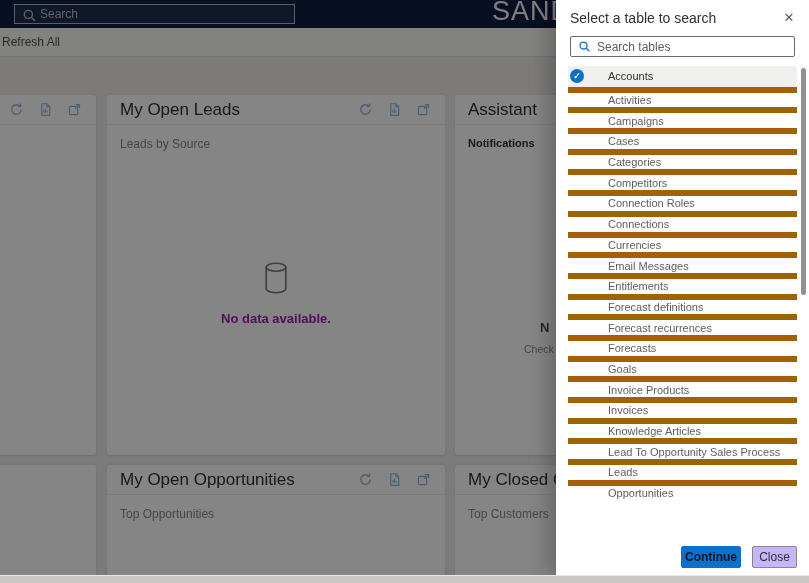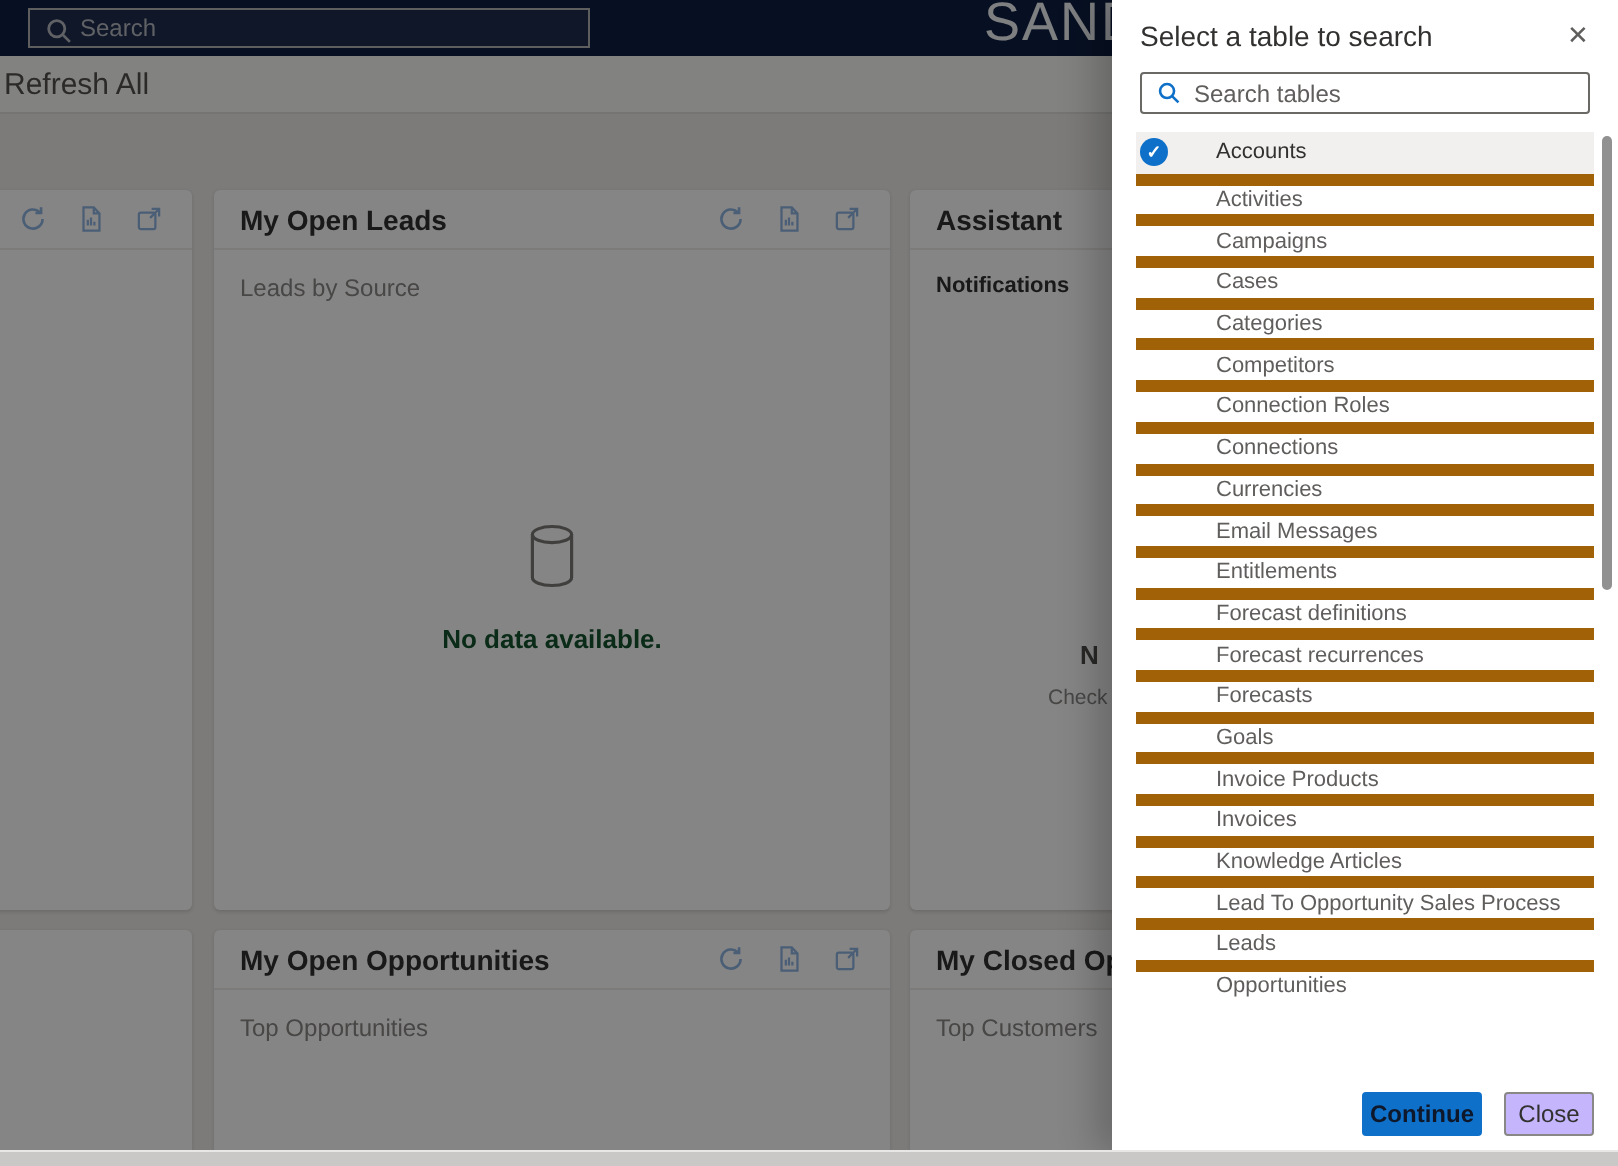--- a/index.html
+++ b/index.html
@@ -31,41 +31,41 @@
     position: absolute; left: 492px; top: -4px;
     font-size: 27px; font-weight: 400; letter-spacing: 1px; color: #f2f3f5;
     white-space: nowrap;
   }
   
   .toolbar {
     position: absolute; left: 0; top: 28px; width: 809px; height: 29px;
     background: #faf9f8; border-bottom: 1px solid #e1dfdd;
     display: flex; align-items: center;
   }
-  .toolbar-item { font-size: 15px; color: #55524f; padding-left: 2px; cursor: pointer; }
+  .toolbar-item { font-size: 12px; color: #55524f; padding-left: 2px; cursor: pointer; }
   
   .card {
     position: absolute; background: #ffffff; border-radius: 3px;
     box-shadow: 0 0.6px 1.8px rgba(0,0,0,0.12);
   }
   .card-header {
     height: 30px; display: flex; align-items: center;
     padding: 0 14px 0 13px; border-bottom: 1px solid #edebe9;
   }
   .card-title {
-    font-size: 14px; font-weight: bold; color: #323130; white-space: nowrap;
+    font-size: 17px; font-weight: normal; color: #323130; white-space: nowrap;
   }
   .card-actions { margin-left: auto; display: flex; gap: 14px; }
   .card-icon { width: 15px; height: 15px; color: #8fb4e3; cursor: pointer; }
   .card-icon svg { width: 15px; height: 15px; display: block; }
   .card-subtitle {
     padding: 12px 13px 0 13px; font-size: 12px; color: #8a8886; white-space: nowrap;
   }
   .empty-state { position: absolute; left: 0; right: 0; top: 166px; text-align: center; color: #8a8886; }
-  .empty-state p { margin-top: 12px; font-size: 13px; font-weight: bold; color: #14532d; }
+  .empty-state p { margin-top: 12px; font-size: 13px; font-weight: bold; color: #a21caf; }
   .assistant-line1 {
     position: absolute; left: 85px; top: 225px;
     font-size: 13px; font-weight: bold; color: #4f4d4b; white-space: nowrap;
   }
   .assistant-line2 {
     position: absolute; left: 69px; top: 248px;
     font-size: 10.5px; color: #8a8886; white-space: nowrap;
   }
   .section-label { padding: 12px 13px 0 13px; font-size: 11px; font-weight: bold; color: #323130; }
   

